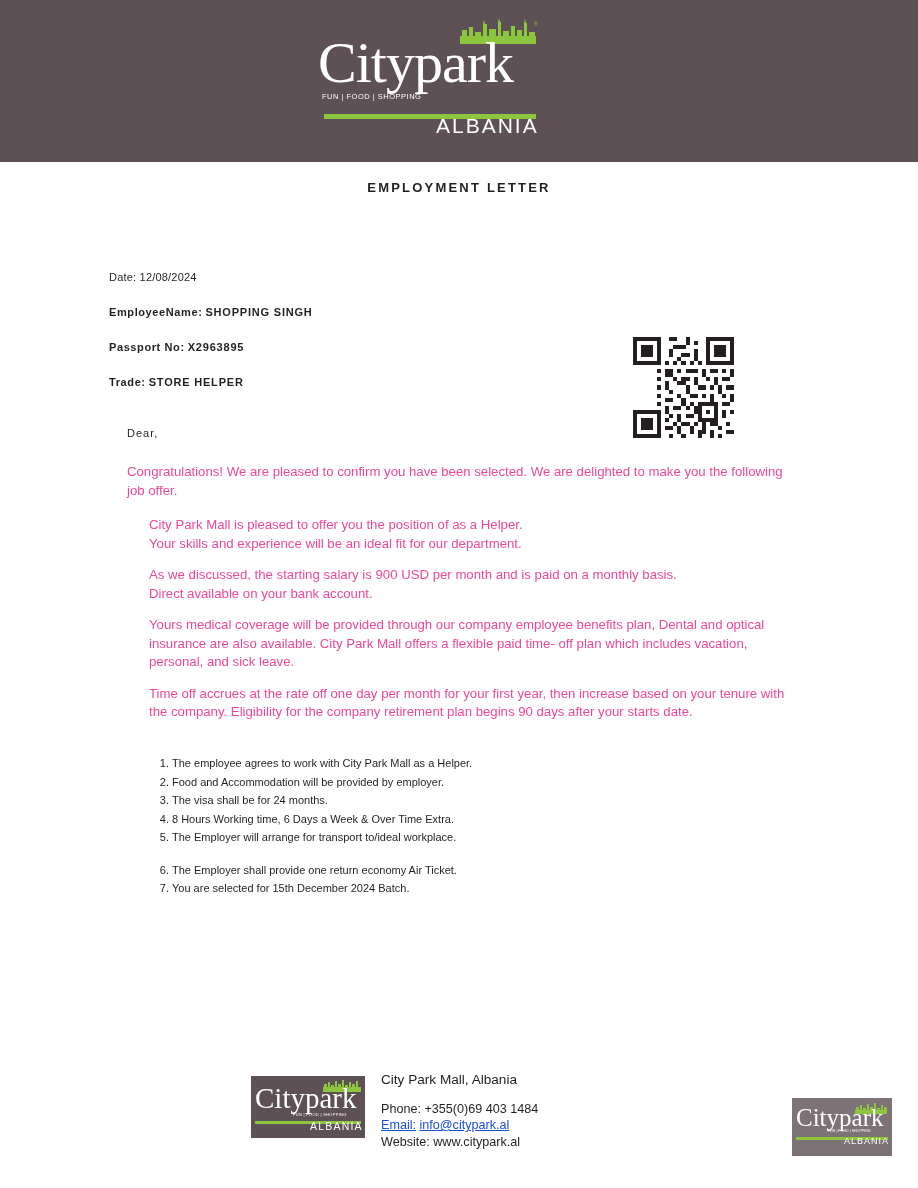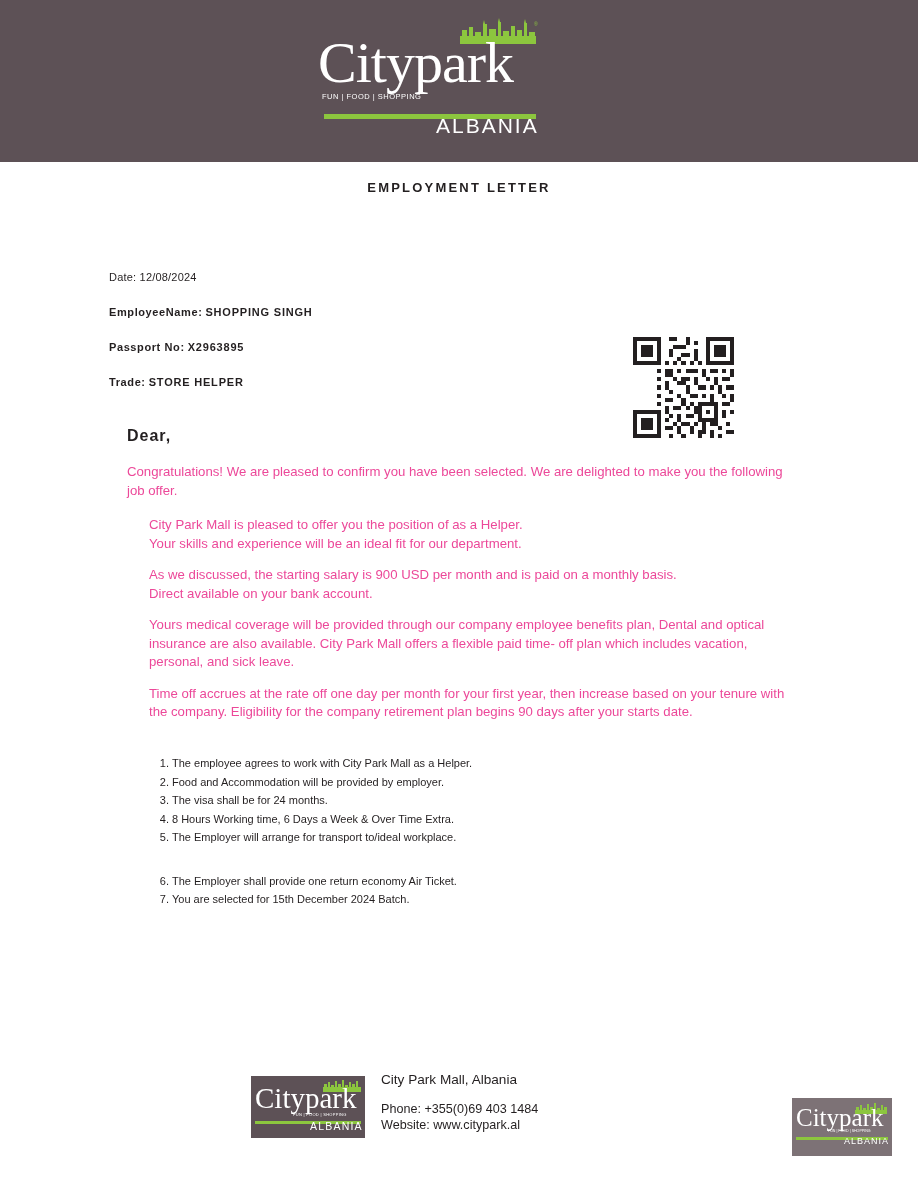--- a/index.html
+++ b/index.html
@@ -121,22 +121,22 @@
     height: 101px;
     background: #ffffff;
   }
   .qr-wrap svg { display: block; }
 
   
   .salutation {
     position: absolute;
     left: 127px;
     top: 427px;
-    font-size: 16px;
-    font-weight: bold;
+    font-size: 11px;
+    font-weight: normal;
     letter-spacing: 1px;
   }
   .body-text {
     position: absolute;
     left: 127px;
     top: 463px;
     width: 660px;
     font-size: 13.2px;
     line-height: 18.5px;
     color: #ec4899;
@@ -150,21 +150,21 @@
     left: 150px;
     top: 754px;
     width: 640px;
     font-size: 11px;
     line-height: 18.5px;
     margin: 0;
     padding: 0 0 0 22px;
     list-style: decimal;
   }
   .terms li { margin-bottom: 0px; }
-  .terms li.gap { margin-top: 25px; }
+  .terms li.gap { margin-top: 14px; }
 
   
   .footer-logo {
     position: absolute;
     left: 251px;
     top: 1076px;
     width: 114px;
     height: 62px;
     background: #5d5156;
   }
@@ -469,20 +469,24 @@
   </span>
   <div class="fl-word">Citypark</div>
   <div class="fl-tag">FUN | FOOD | SHOPPING</div>
   <div class="fl-rule"></div>
   <div class="fl-country">ALBANIA</div>
 </div>
 
 <div class="footer-contact">
   <div class="fc-name">City Park Mall, Albania</div>
   <div class="fc-phone">Phone:  +355(0)69  403  1484</div>
+  <div class="fc-email">
+    <span class="link">Email:</span>
+    <span class="link">info@citypark.al</span>
+  </div>
   <div class="fc-web">Website: www.citypark.al</div>
 </div>
 
 <div class="corner-logo">
   <span class="cl-skyline">
     <svg width="34" height="12" viewBox="0 0 34 12" xmlns="http://www.w3.org/2000/svg">
       <g fill="#8cc63e">
         <rect x="1" y="8" width="32" height="4"></rect>
         <rect x="2" y="5" width="3" height="3"></rect>
         <rect x="6" y="3" width="2" height="5"></rect>

